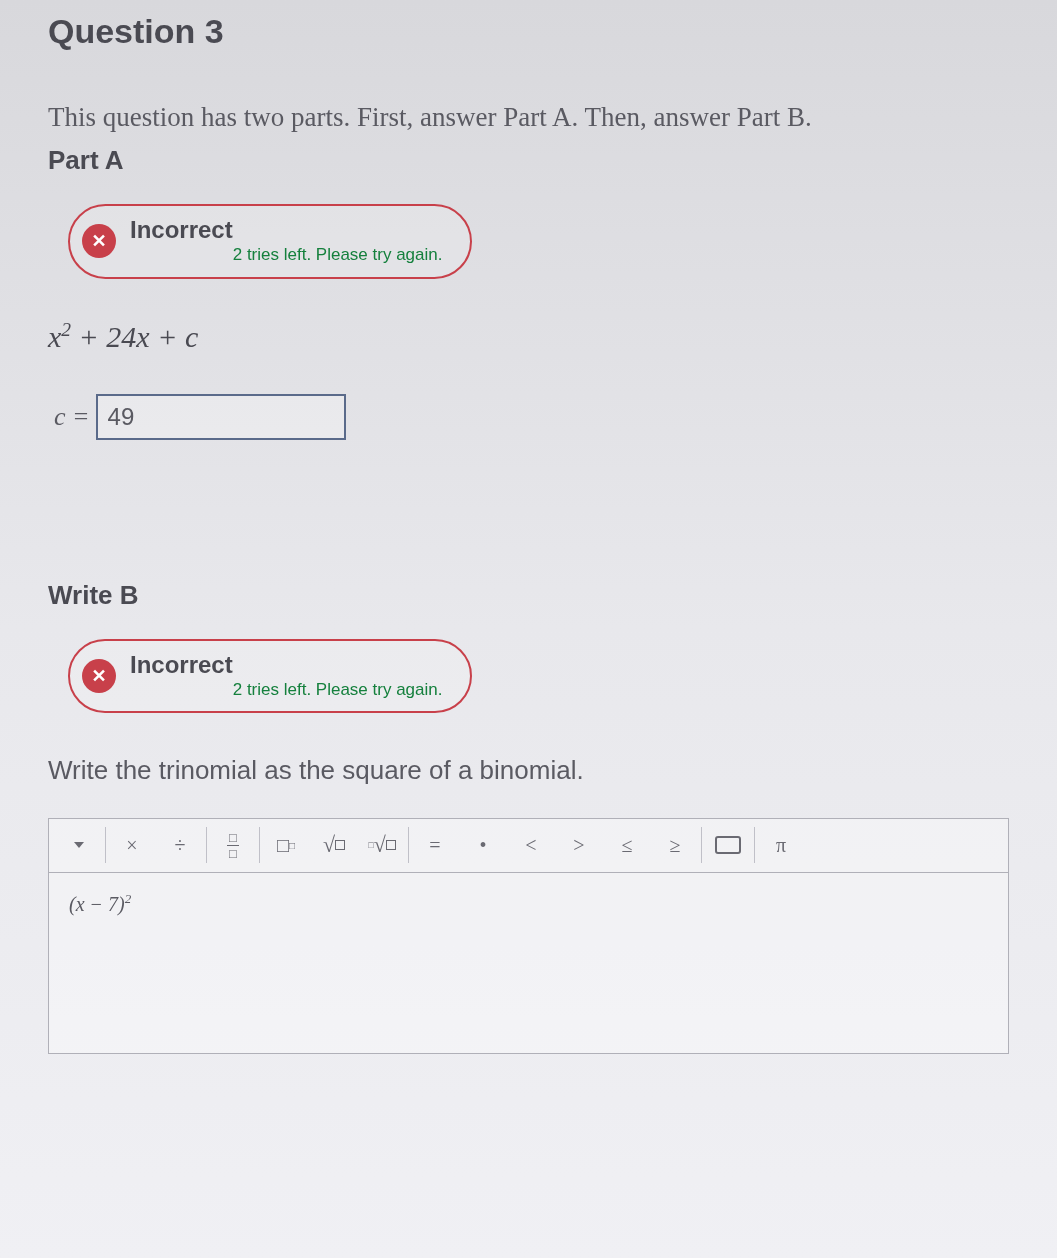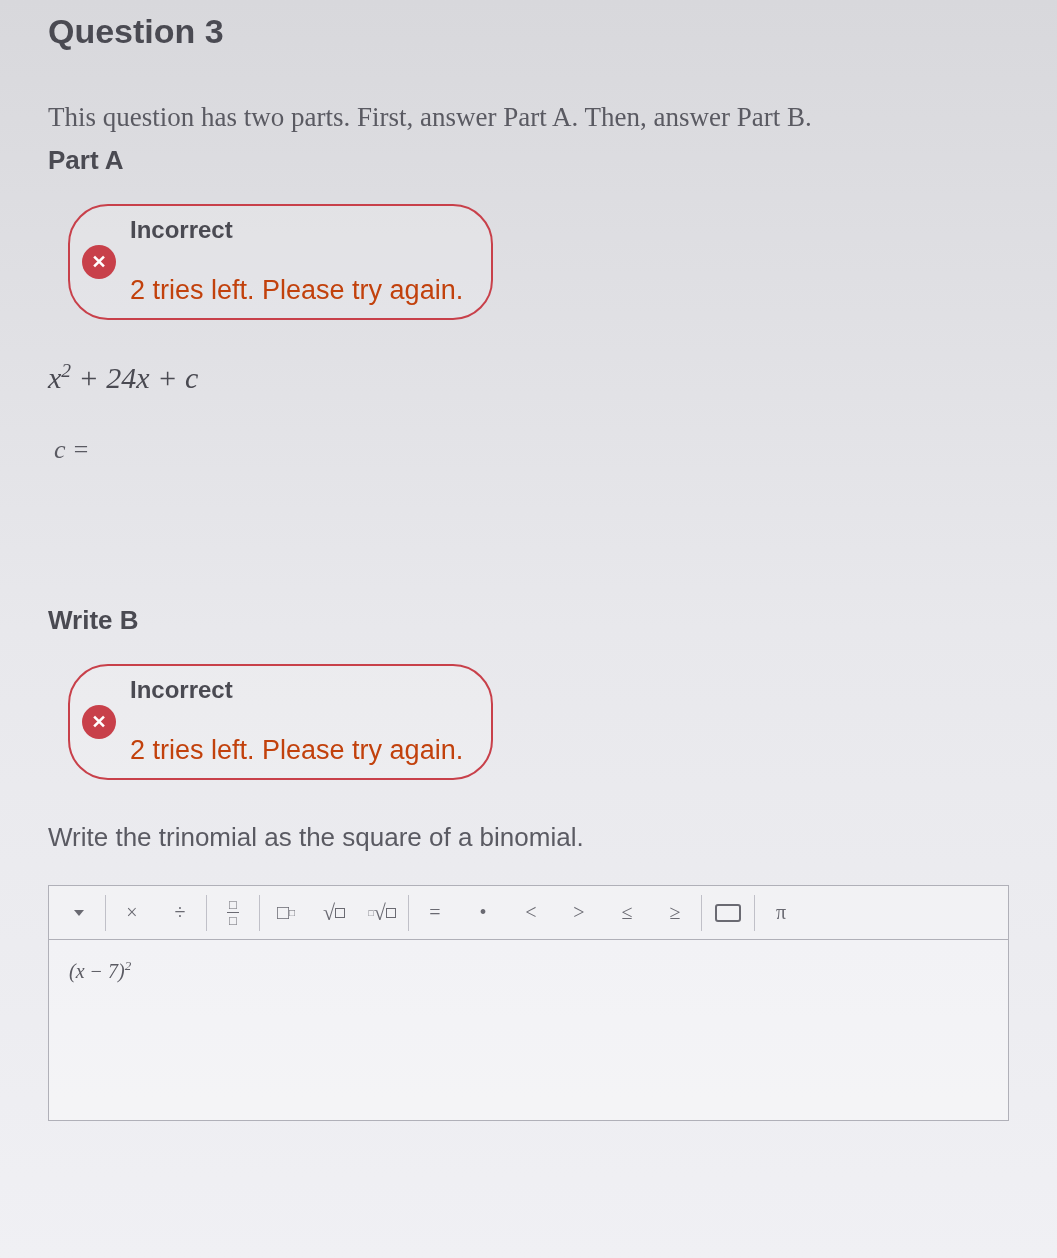--- a/index.html
+++ b/index.html
@@ -48,30 +48,30 @@
     background: #c8404a;
     color: #fff;
     display: flex;
     align-items: center;
     justify-content: center;
     font-size: 18px;
     font-weight: 700;
     margin-right: 14px;
     flex-shrink: 0;
   }
-  .status-text-block { display: flex; flex-direction: column; }
+  .status-text-block { display: flex; }
   .status-title {
     font-size: 24px;
     font-weight: 700;
     color: #4a4a52;
     line-height: 1.2;
   }
   .status-sub {
-    font-size: 27px;
-    color: #c2410c;
+    font-size: 17px;
+    color: #15803d;
     line-height: 1.3;
     margin-top: 28px;
   }
   .prompt-text {
     font-size: 26px;
     color: #5a5a62;
     margin-bottom: 14px;
     line-height: 1.35;
   }
   .math-expr {
@@ -181,20 +181,21 @@
     <div class="status-text-block">
       <span class="status-title">Incorrect</span>
       <span class="status-sub">2 tries left. Please try again.</span>
     </div>
   </div>
 
   <p class="math-expr"><span style="font-style:italic">x</span><sup>2</sup> + 24<span style="font-style:italic">x</span> + <span style="font-style:italic">c</span></p>
 
   <div class="input-row">
     <span>c =</span>
+    <input class="input-box" type="text" value="49" style="">
   </div>
 </div>
 
 <div class="part-b-block">
   <p class="part-label">Write B</p>
 
   <div class="status-pill">
     <div class="status-icon">✕</div>
     <div class="status-text-block">
       <span class="status-title">Incorrect</span>

